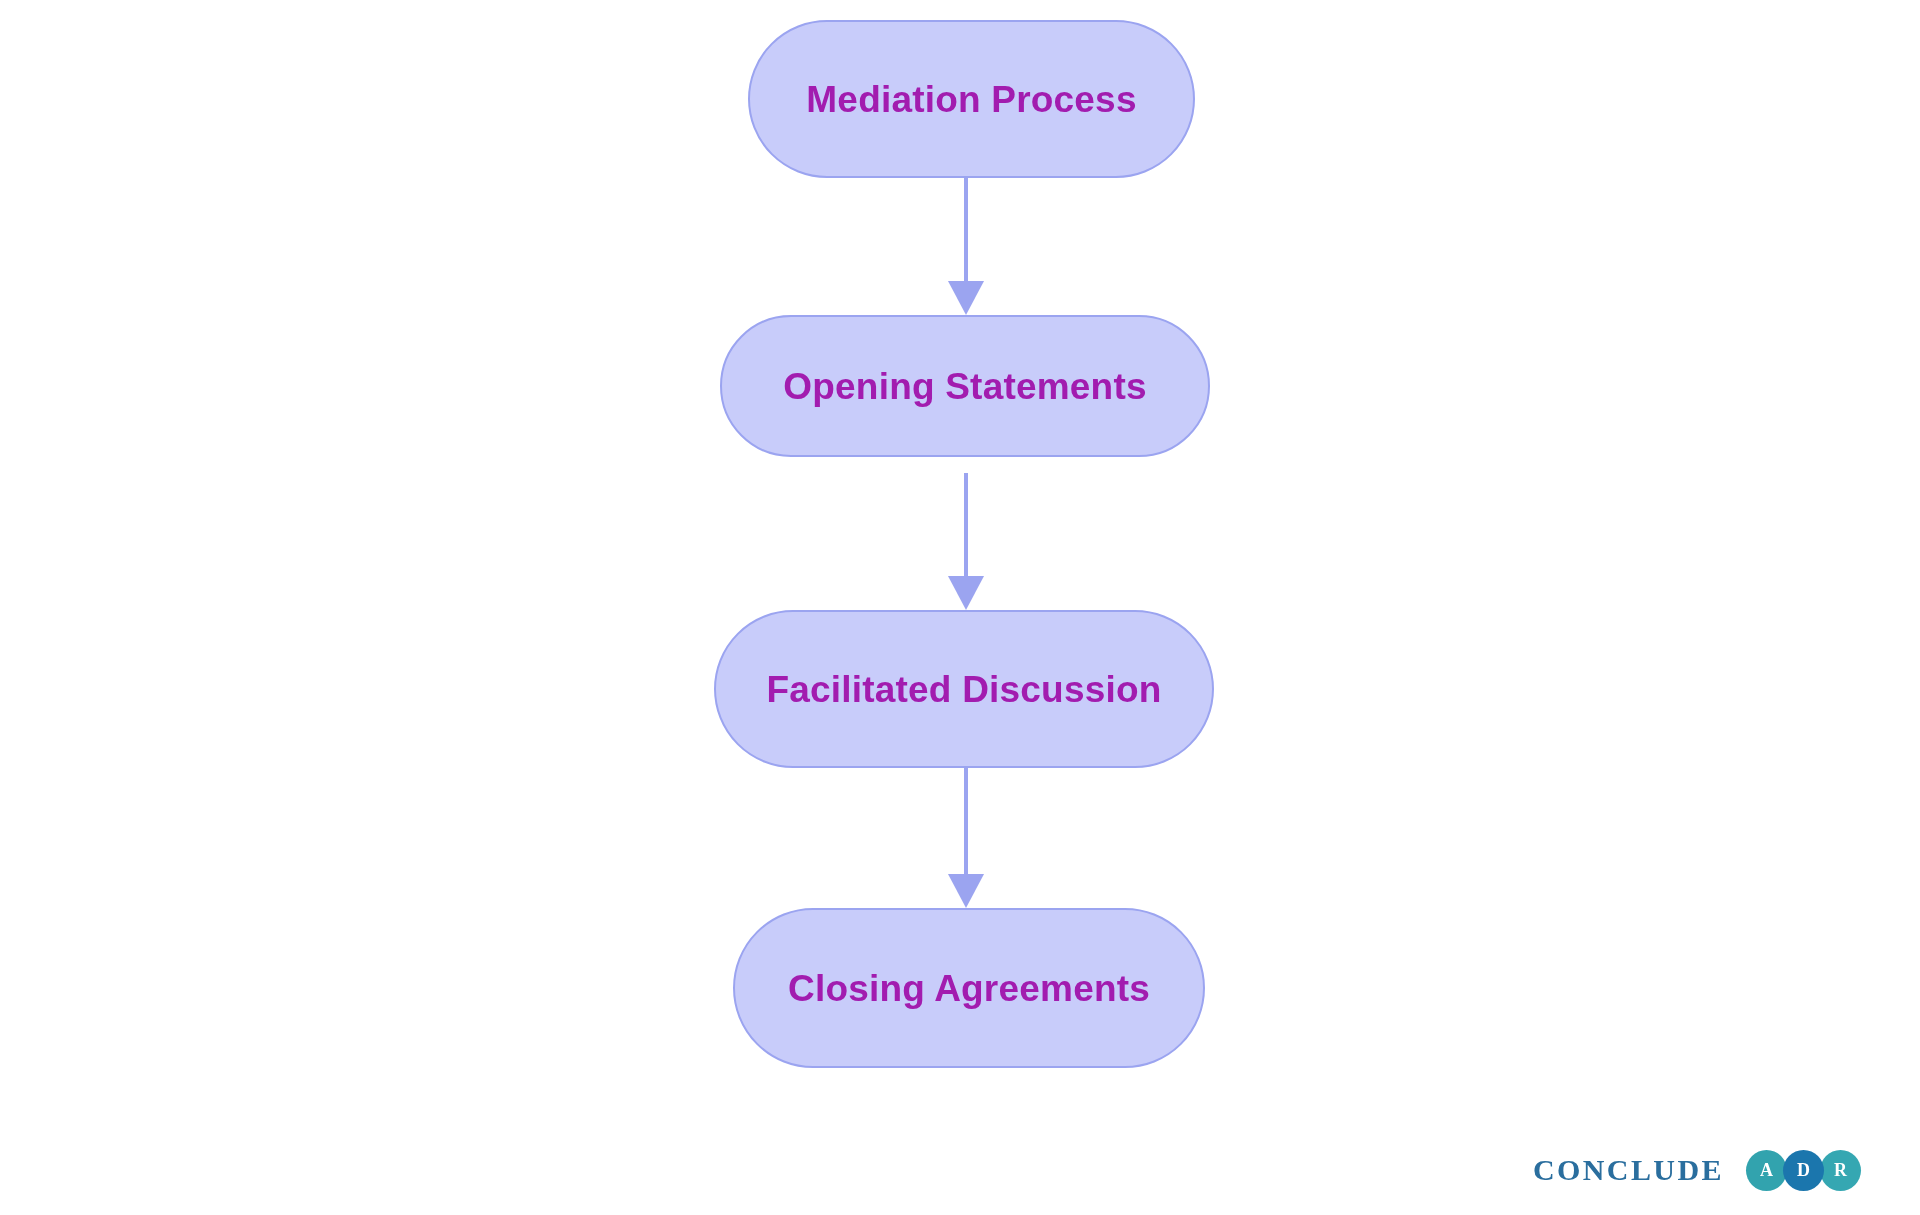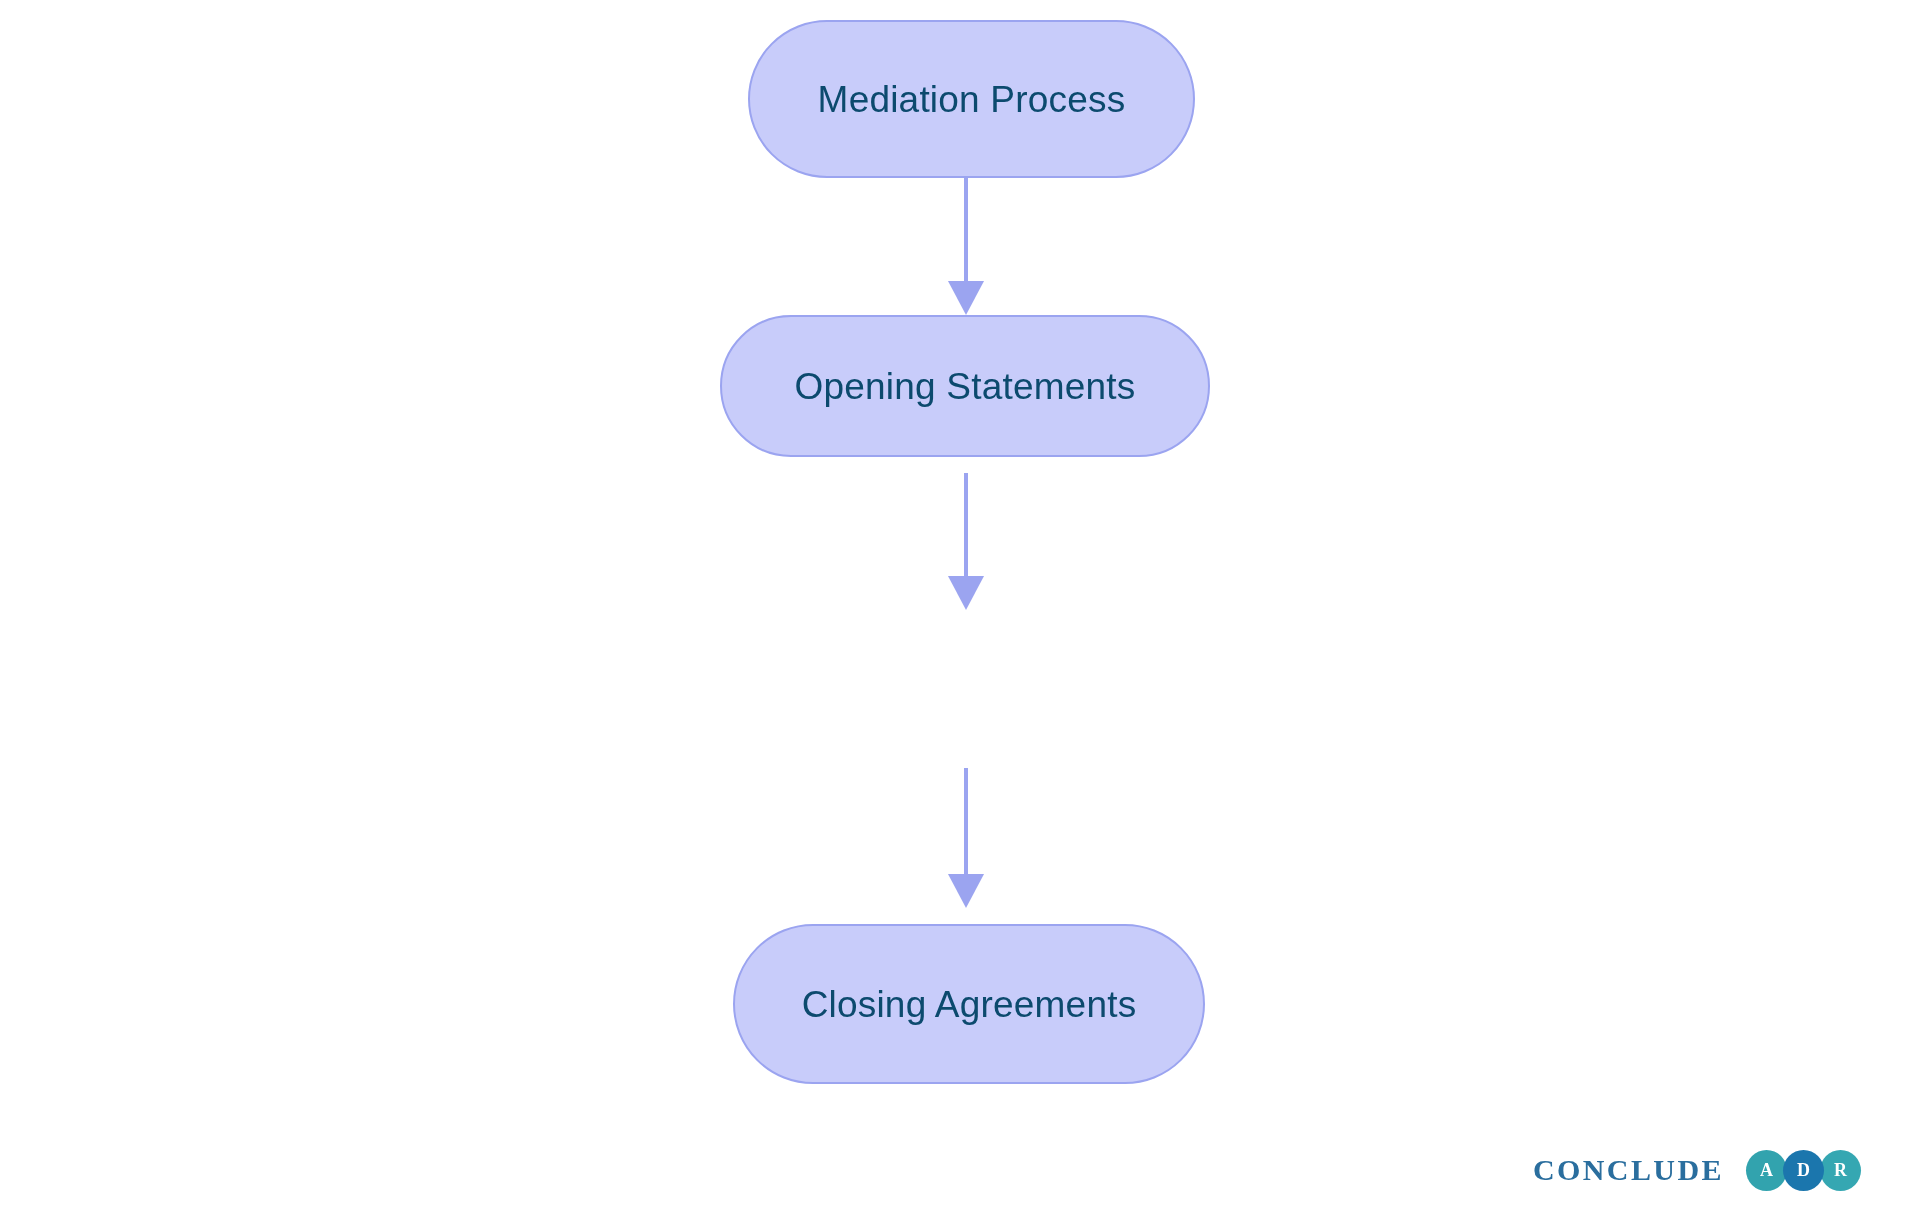--- a/index.html
+++ b/index.html
@@ -30,34 +30,34 @@
     position: absolute;
     box-sizing: border-box;
     background: #c8ccfa;
     border: 2px solid #9ba4f0;
     border-radius: 999px;
     display: flex;
     align-items: center;
     justify-content: center;
   }
   .flow-node .node-label {
-    color: #0c4a6e;
+    color: #a21caf;
     font-family: "Liberation Sans", sans-serif;
     font-size: 37px;
-    font-weight: 400;
+    font-weight: 700;
     letter-spacing: 0.2px;
     line-height: 1;
     white-space: nowrap;
     user-select: none;
   }
 
   #node-mediation-process { left: 748px;  top: 20px;   width: 447px; height: 158px; }
   #node-opening-statements { left: 720px; top: 315px;  width: 490px; height: 142px; }
   #node-facilitated-discussion { left: 714px; top: 610px; width: 500px; height: 158px; }
-  #node-closing-agreements { left: 733px; top: 908px;  width: 472px; height: 160px; margin-top: 16px; }
+  #node-closing-agreements { left: 733px; top: 908px;  width: 472px; height: 160px; }
 
   
   .connector {
     position: absolute;
     left: 0;
     top: 0;
     width: 1920px;
     height: 1215px;
     pointer-events: none;
     overflow: visible;
@@ -129,20 +129,23 @@
   </svg>
 
   <div class="flow-node" id="node-mediation-process">
     <span class="node-label">Mediation Process</span>
   </div>
 
   <div class="flow-node" id="node-opening-statements">
     <span class="node-label">Opening Statements</span>
   </div>
 
+  <div class="flow-node" id="node-facilitated-discussion">
+    <span class="node-label">Facilitated Discussion</span>
+  </div>
 
   <div class="flow-node" id="node-closing-agreements">
     <span class="node-label">Closing Agreements</span>
   </div>
 
   <div id="brand-logo">
     <span id="brand-wordmark">CONCLUDE</span>
     <span id="brand-circles">
       <span class="brand-circle" id="brand-circle-a">A</span>
       <span class="brand-circle" id="brand-circle-d">D</span>

